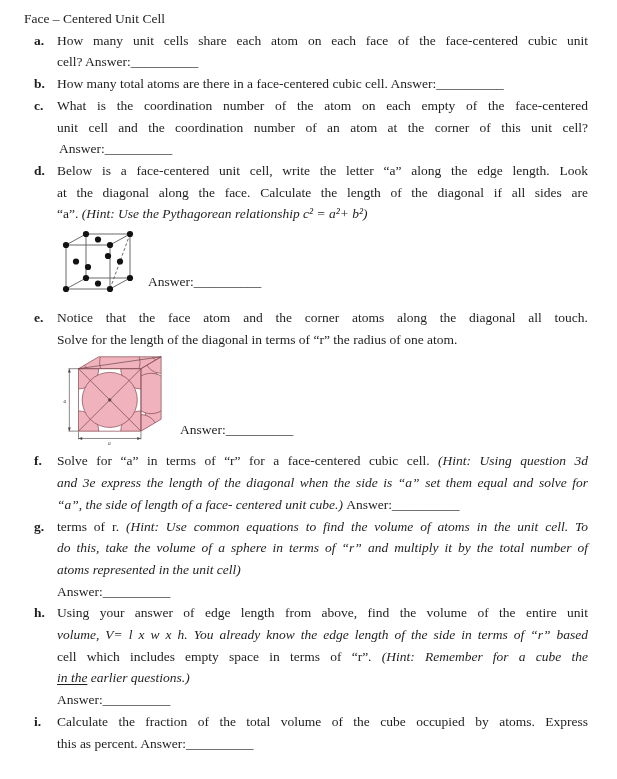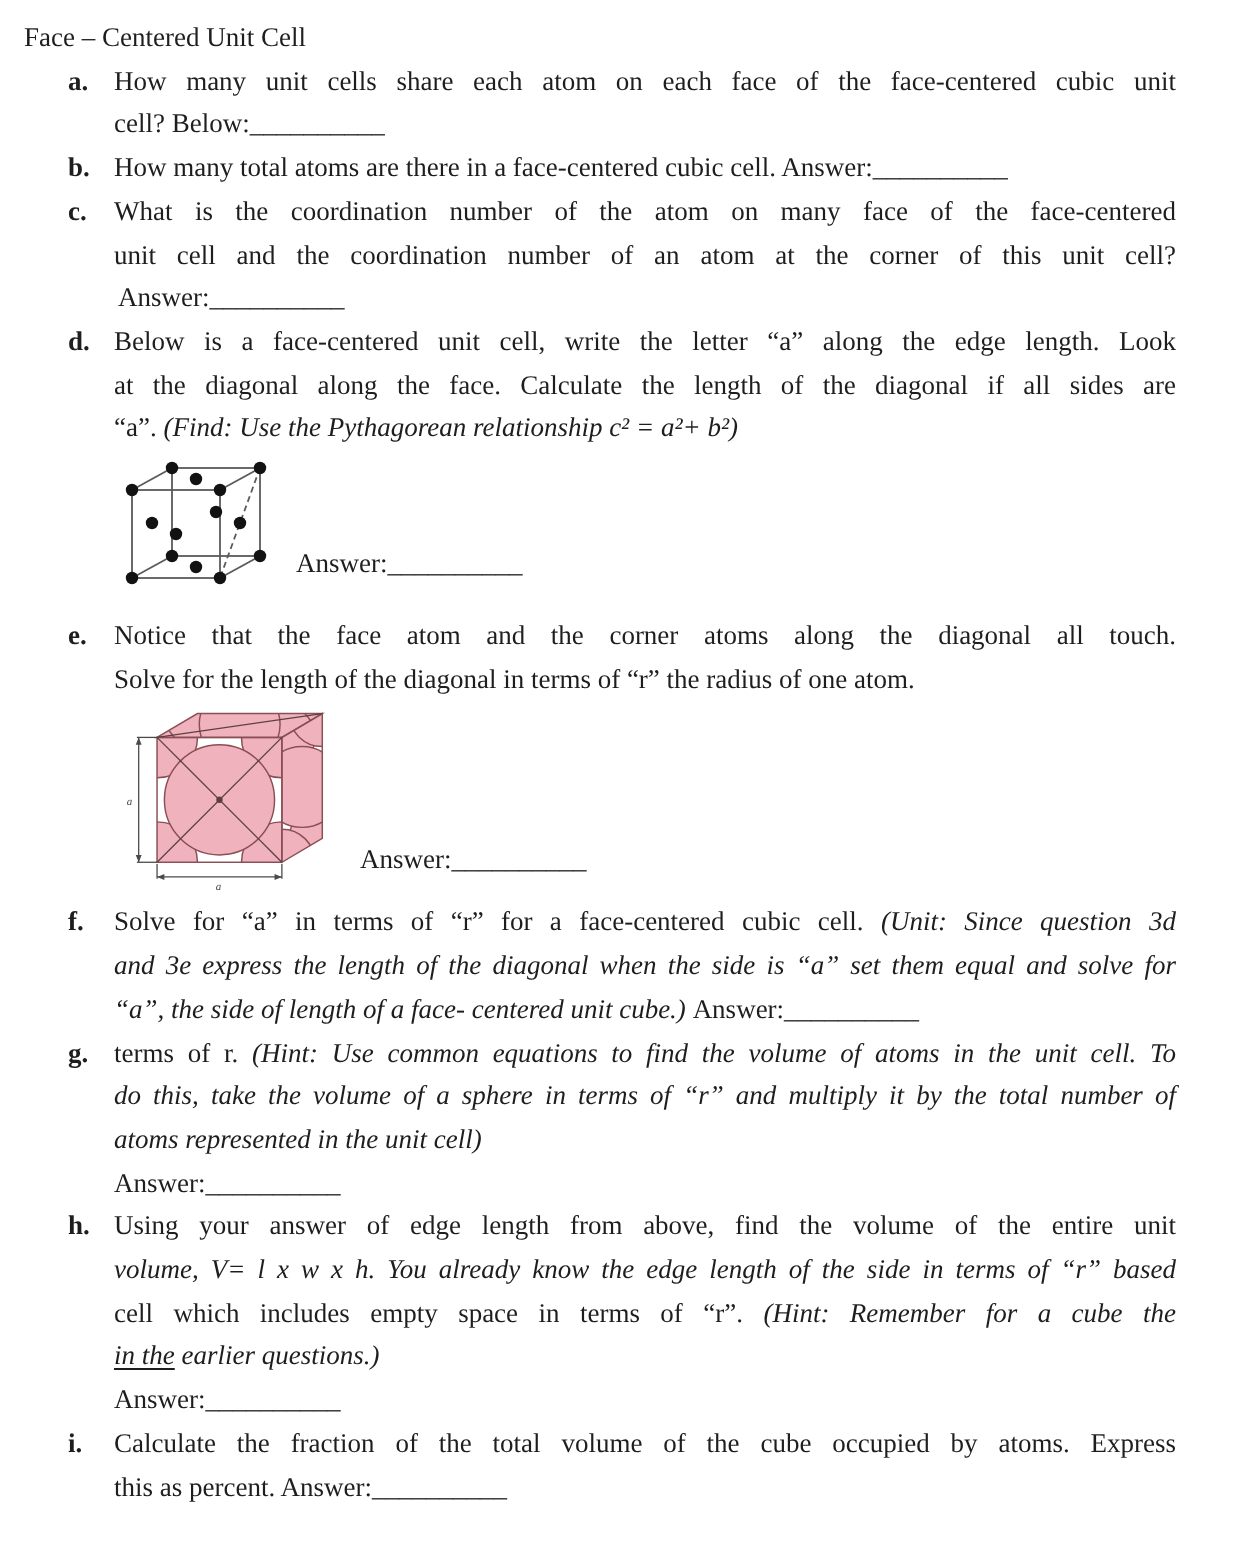--- a/index.html
+++ b/index.html
@@ -2,21 +2,21 @@
 <html><head>
 <meta charset="utf-8">
 <style>
   html,body{margin:0;padding:0;}
   body{
     width:617px;height:779px;background:#ffffff;color:#1e1e1e;
     font-family:"Liberation Serif","DejaVu Serif",serif;
     font-size:13.5px;line-height:21.7px;overflow:hidden;
   }
   .page{padding:8px 0 0 8px;width:609px;}
-  .title{margin:0 0 0 4px;}
+  .title{margin:0 0 0 16px;}
   .q{display:flex;}
   .marker{width:23px;margin-left:26px;font-weight:bold;flex:none;}
   .qbody{width:531px;}
   .line{white-space:nowrap;}
   .line.j{white-space:normal;text-align:justify;text-align-last:justify;}
   .line.ml2{margin-left:2px;}
   .it{font-style:italic;}
   .wavy{text-decoration-line:underline;text-decoration-style:wavy;text-decoration-color:#4a7edb;text-decoration-thickness:1px;text-underline-offset:2px;text-decoration:underline;}
   .figrow{display:flex;align-items:flex-end;}
   .figrow.cube{margin:4px 0 8px 50px;}
@@ -28,46 +28,46 @@
 <body>
 
 <div class="page">
 
   <div class="title">Face – Centered Unit Cell</div>
 
   <div class="q">
     <div class="marker">a.</div>
     <div class="qbody">
       <div class="line j"><span>How many unit cells share each atom on each face of the face-centered cubic unit</span></div>
-      <div class="line"><span>cell? Below:__________</span></div>
+      <div class="line"><span>cell? Answer:__________</span></div>
     </div>
   </div>
 
   <div class="q">
     <div class="marker">b.</div>
     <div class="qbody">
       <div class="line"><span>How many total atoms are there in a face-centered cubic cell. Answer:__________</span></div>
     </div>
   </div>
 
   <div class="q">
     <div class="marker">c.</div>
     <div class="qbody">
-      <div class="line j"><span>What is the coordination number of the atom on many face of the face-centered</span></div>
+      <div class="line j"><span>What is the coordination number of the atom on each empty of the face-centered</span></div>
       <div class="line j"><span>unit cell and the coordination number of an atom at the corner of this unit cell?</span></div>
       <div class="line ml2"><span>Answer:__________</span></div>
     </div>
   </div>
 
   <div class="q">
     <div class="marker">d.</div>
     <div class="qbody">
       <div class="line j"><span>Below is a face-centered unit cell, write the letter “a” along the edge length. Look</span></div>
       <div class="line j"><span>at the diagonal along the face. Calculate the length of the diagonal if all sides are</span></div>
-      <div class="line"><span>“a”. </span><span class="it">(Find: Use the Pythagorean relationship c² = a²+ b²)</span></div>
+      <div class="line"><span>“a”. </span><span class="it">(Hint: Use the Pythagorean relationship c² = a²+ b²)</span></div>
     </div>
   </div>
 
   <div class="figrow cube">
     <svg width="84" height="70" viewBox="0 0 84 70">
       <g fill="none" stroke-width="0.9" stroke="#5a5a5a">
         <rect x="28" y="5" width="44" height="44"></rect>
         <rect x="8" y="16" width="44" height="44"></rect>
         <line x1="8" y1="16" x2="28" y2="5"></line>
         <line x1="52" y1="16" x2="72" y2="5"></line>
@@ -164,21 +164,21 @@
         <polygon points="86,94 82,92.4 82,95.6" stroke="none"></polygon>
         <text x="50" y="101" stroke="none">a</text>
       </g>
     </svg>
     <div class="fig-answer">Answer:__________</div>
   </div>
 
   <div class="q">
     <div class="marker">f.</div>
     <div class="qbody">
-      <div class="line j"><span>Solve for “a” in terms of “r” for a face-centered cubic cell. </span><span class="it">(Unit: Since question 3d</span></div>
+      <div class="line j"><span>Solve for “a” in terms of “r” for a face-centered cubic cell. </span><span class="it">(Hint: Using question 3d</span></div>
       <div class="line j"><span class="it">and 3e express the length of the diagonal when the side is “a” set them equal and solve for</span></div>
       <div class="line"><span class="it">“a”, the side of length of a face- centered unit cube.) </span><span>Answer:__________</span></div>
     </div>
   </div>
 
   <div class="q">
     <div class="marker">g.</div>
     <div class="qbody">
       <div class="line j"><span>terms of r. </span><span class="it">(Hint: Use common equations to find the volume of atoms in the unit cell. To</span></div>
       <div class="line j"><span class="it">do this, take the volume of a sphere in terms of “r” and multiply it by the total number of</span></div>

